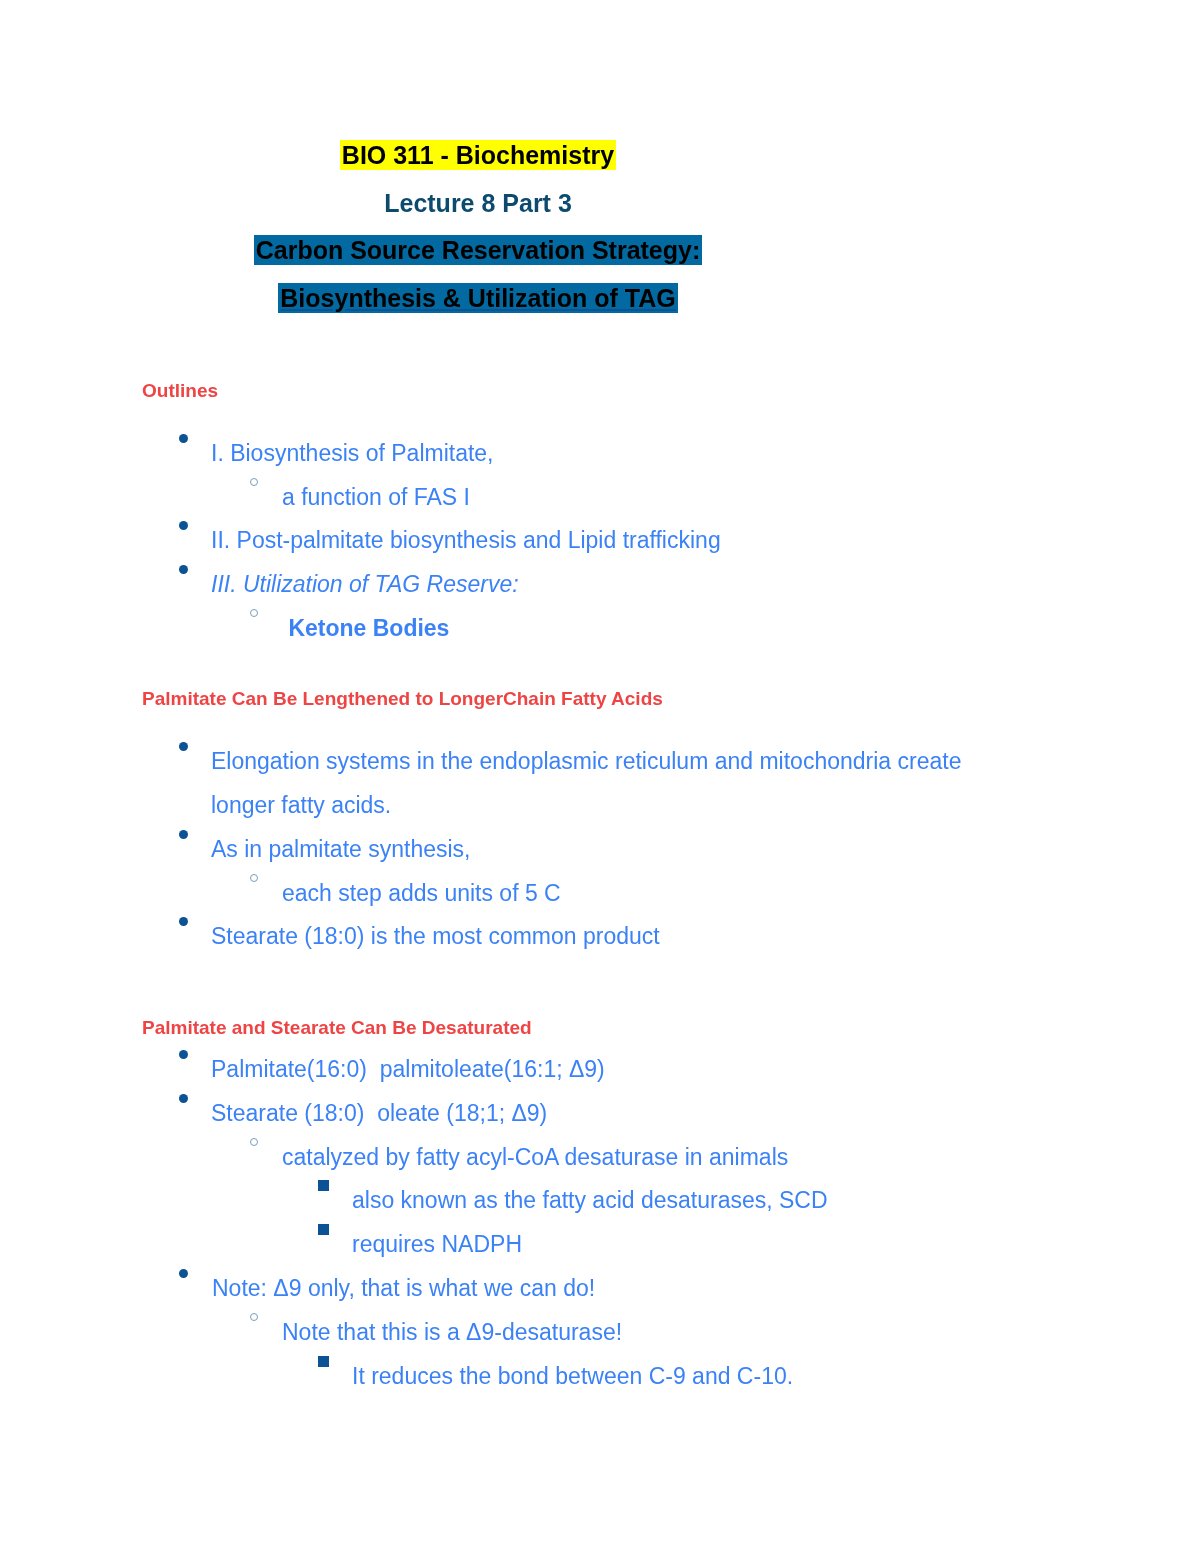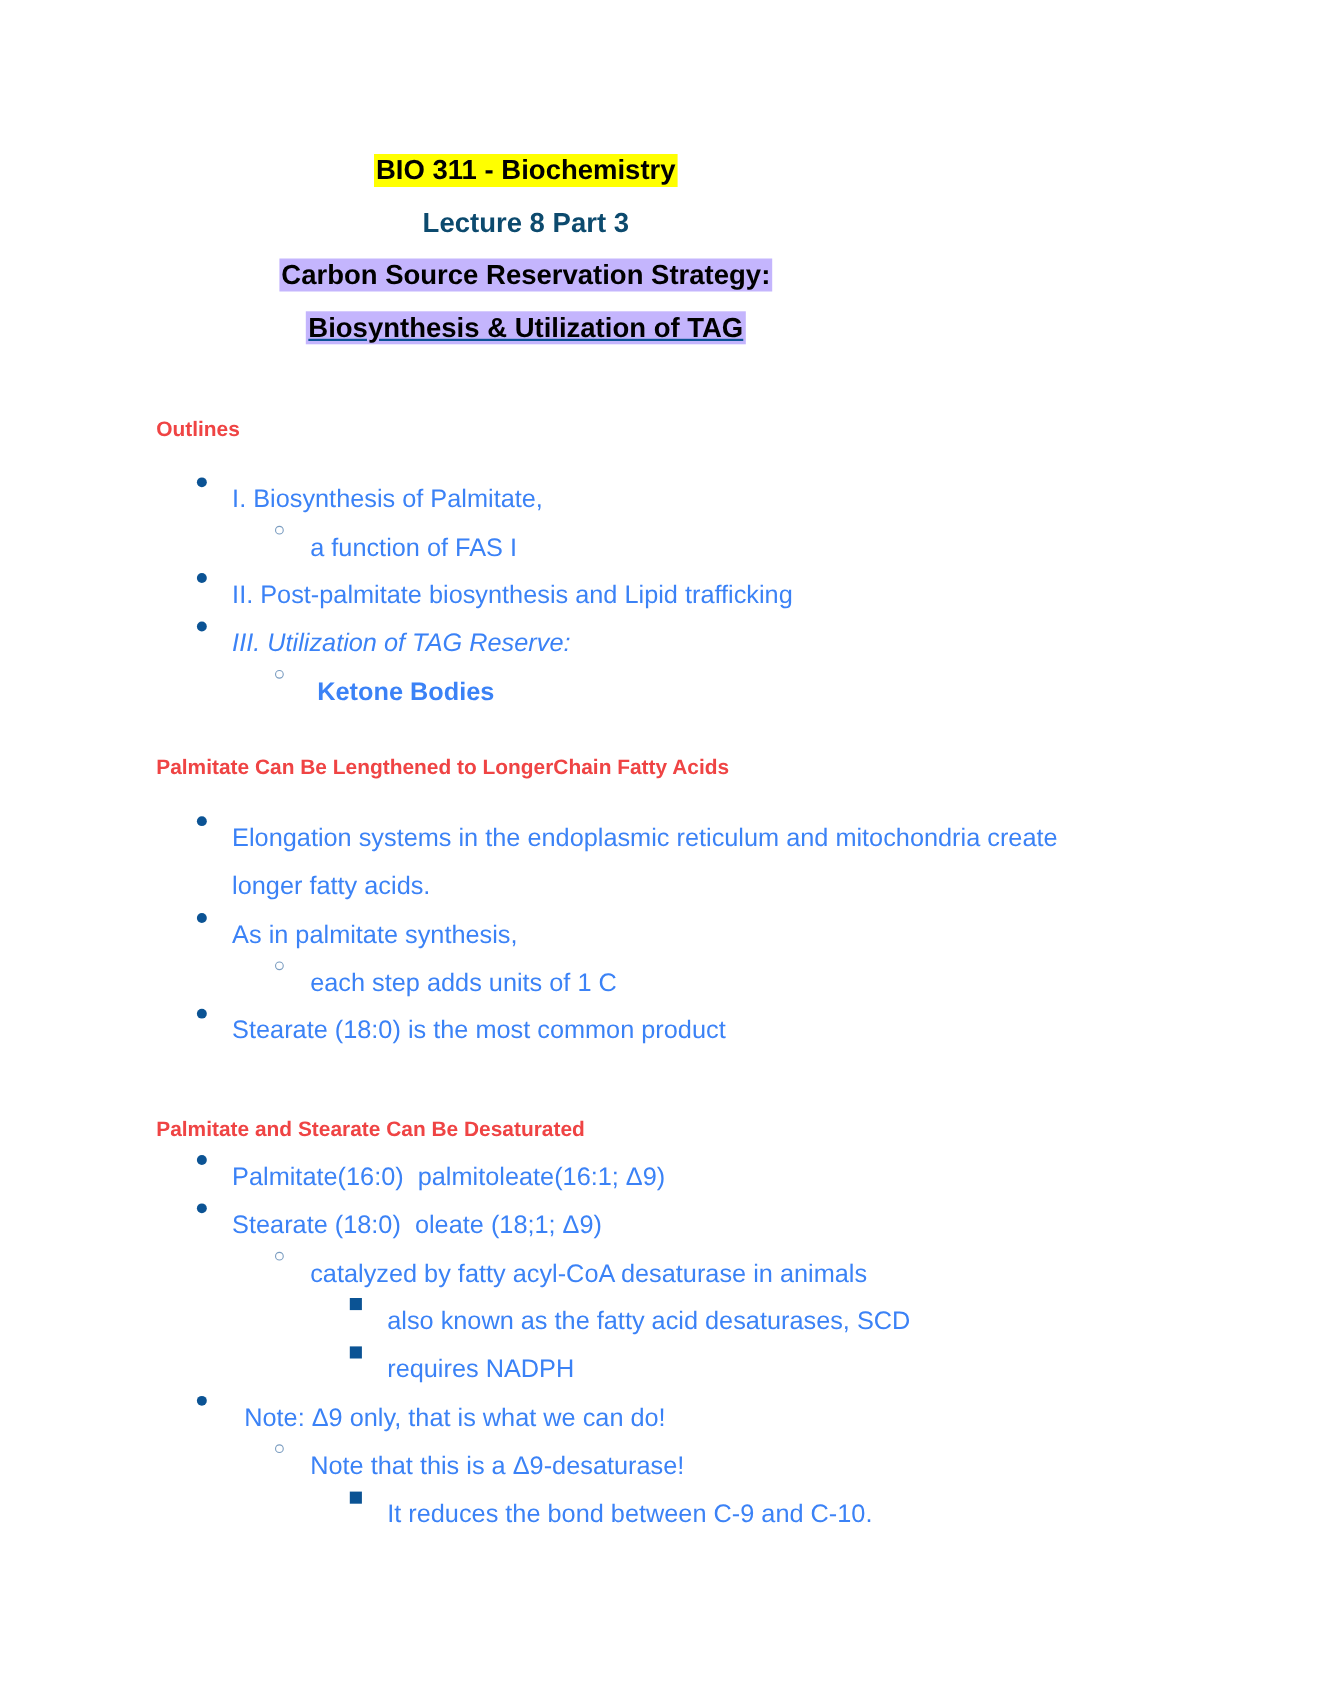--- a/index.html
+++ b/index.html
@@ -1,21 +1,21 @@
 <!DOCTYPE html>
 <html><head>
 <meta charset="utf-8">
 <style>
   html, body { margin: 0; padding: 0; background: #ffffff; }
   body { width: 1200px; height: 1553px; position: relative; overflow: hidden;
          font-family: "Liberation Sans", sans-serif; color: #0b5394; }
   .center { position: absolute; left: 0; width: 956px; text-align: center; font-weight: bold; font-size: 25px; }
   .hl { padding: 1px 2px; color: #000; }
   .hl-yellow { background: #ffff00; }
-  .hl-blue { background: #c4b5fd; }
+  .hl-blue { background: #0369a1; }
   .lecture { color: #0c4a6e; }
   .heading { position: absolute; left: 142px; font-weight: bold; font-size: 19px; color: #ef4444; }
   .item { position: absolute; font-size: 23px; color: #3b82f6; white-space: nowrap; margin-top: 16px; }
   .bullet { position: absolute; display: inline-block; }
   .b1 { width: 9px; height: 9px; border-radius: 50%; background: #0b5394; }
   .b2 { width: 8px; height: 8px; border-radius: 50%; border: 1.3px solid #7a9cc0; box-sizing: border-box; }
   .b3 { width: 11px; height: 11px; background: #0b5394; }
 </style>
 </head>
 <body>
@@ -53,21 +53,21 @@
   <div class="heading" style="top:688px;">Palmitate Can Be Lengthened to LongerChain Fatty Acids</div>
 
   <span class="bullet b1" style="left:179px;top:742px;"></span>
   <div class="item" style="left:211px;top:732px;">Elongation systems in the endoplasmic reticulum and mitochondria create</div>
   <div class="item" style="left:211px;top:776px;">longer fatty acids.</div>
 
   <span class="bullet b1" style="left:179px;top:830px;"></span>
   <div class="item" style="left:211px;top:820px;">As in palmitate synthesis,</div>
 
   <span class="bullet b2" style="left:250px;top:874px;"></span>
-  <div class="item" style="left:282px;top:864px;">each step adds units of 1 C</div>
+  <div class="item" style="left:282px;top:864px;">each step adds units of 5 C</div>
 
   <span class="bullet b1" style="left:179px;top:917px;"></span>
   <div class="item" style="left:211px;top:907px;">Stearate (18:0) is the most common product</div>
 
   <div class="heading" style="top:996px;margin-top:21px;">Palmitate and Stearate Can Be Desaturated</div>
 
   <span class="bullet b1" style="left:179px;top:1050px;"></span>
   <div class="item" style="left:211px;top:1040px;white-space:pre;">Palmitate(16:0)  palmitoleate(16:1; Δ9)</div>
 
   <span class="bullet b1" style="left:179px;top:1094px;"></span>
@@ -76,21 +76,21 @@
   <span class="bullet b2" style="left:250px;top:1138px;"></span>
   <div class="item" style="left:282px;top:1128px;">catalyzed by fatty acyl-CoA desaturase in animals</div>
 
   <span class="bullet b3" style="left:318px;top:1180px;"></span>
   <div class="item" style="left:352px;top:1171px;">also known as the fatty acid desaturases, SCD</div>
 
   <span class="bullet b3" style="left:318px;top:1224px;"></span>
   <div class="item" style="left:352px;top:1215px;">requires NADPH</div>
 
   <span class="bullet b1" style="left:179px;top:1269px;"></span>
-  <div class="item" style="left:222px;top:1259px;">Note: Δ9 only, that is what we can do!</div>
+  <div class="item" style="left:212px;top:1259px;">Note: Δ9 only, that is what we can do!</div>
 
   <span class="bullet b2" style="left:250px;top:1313px;"></span>
   <div class="item" style="left:282px;top:1303px;">Note that this is a Δ9-desaturase!</div>
 
   <span class="bullet b3" style="left:318px;top:1356px;"></span>
   <div class="item" style="left:352px;top:1347px;">It reduces the bond between C-9 and C-10.</div>
 
 </div>
 
 </body></html>

